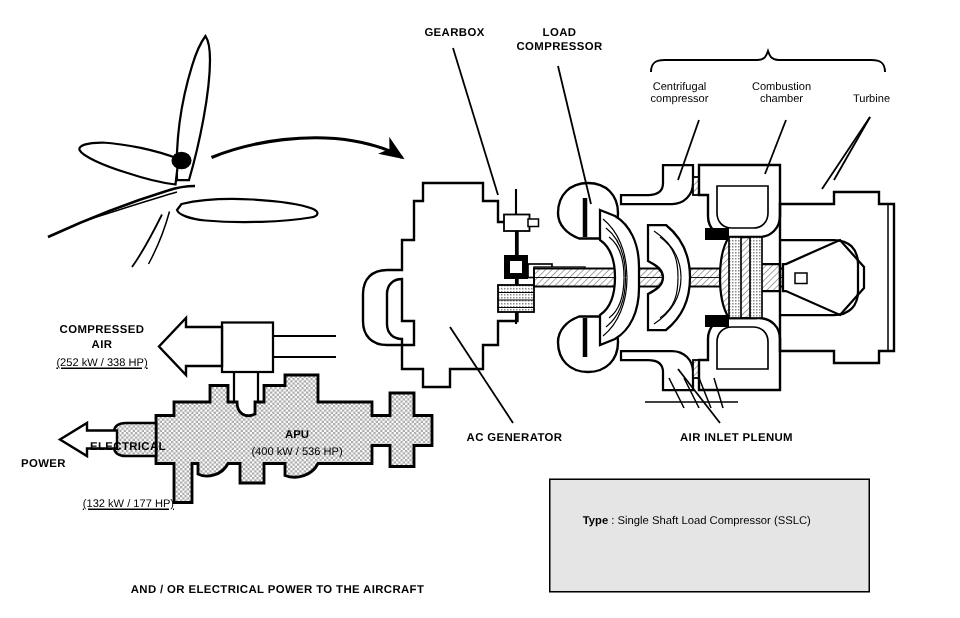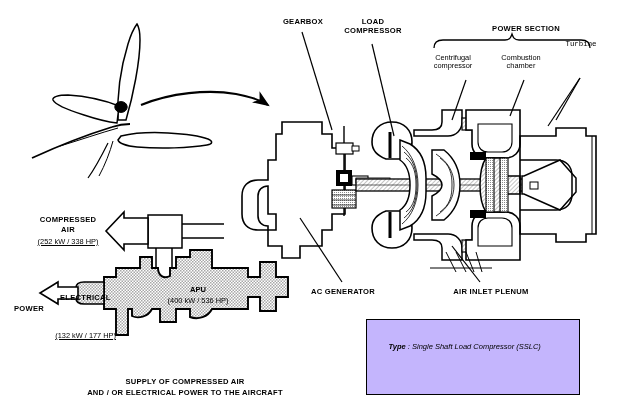--- a/index.html
+++ b/index.html
@@ -49,24 +49,23 @@
     text-align: center;
     text-decoration: underline;
   }
   .spec-box {
     position: absolute;
     left: 366px;
     top: 319px;
     width: 214px;
     height: 76px;
     border: 1.3px solid #000;
-    background: #c4b5fd;
+    background: #e5e5e5;
     box-sizing: border-box;
     padding: 7px 0 0 9px;
-    font-style: italic;
   }
   .spec-line {
     font-size: 7.5px;
     line-height: 13.2px;
     white-space: pre;
   }
   .spec-line b { font-weight: bold; }
   .apu-label {
     position: absolute;
     text-align: center;
@@ -277,46 +276,44 @@
       <path d="M434,48 C434,42 437,40 443,40 L505,40 C510,40 511,37 512,34
                C513,37 514,40 519,40 L581,40 C587,40 590,42 590,48" fill="none" stroke="#000" stroke-width="1.3"></path>
     </g>
   </svg>
 
   <div class="lbl cap-bold" style="left:268px; top:18px; width:70px;">GEARBOX</div>
 
   <div class="lbl cap-bold" style="left:330px; top:18px; width:86px;">LOAD
 COMPRESSOR</div>
 
-  <div class="lbl cap-bold" style="left:462px; top:25px; width:128px;">POWER SECTION</div>
 
   <div class="lbl cap-plain" style="left:420px; top:54px; width:66px;">Centrifugal
 compressor</div>
 
   <div class="lbl cap-plain" style="left:488px; top:54px; width:66px;">Combustion
 chamber</div>
 
-  <div class="lbl cap-plain" style="left:556px; top:40px; width:50px;font-family:Liberation Mono, monospace;">Turbine</div>
+  <div class="lbl cap-plain" style="left:556px; top:62px; width:50px;">Turbine</div>
 
   <div class="lbl cap-bold" style="left:300px; top:288px; width:86px;">AC GENERATOR</div>
 
   <div class="lbl cap-bold" style="left:440px; top:288px; width:102px;">AIR INLET PLENUM</div>
 
   <div class="lbl cap-bold" style="left:24px; top:216px; width:88px;">COMPRESSED</div>
   <div class="lbl cap-bold" style="left:24px; top:226px; width:88px;">AIR</div>
   <div class="lbl val-plain" style="left:14px; top:238px; width:108px;">(252 kW / 338 HP)</div>
 
   <div class="lbl cap-bold" style="left:14px; top:294px; width:82px; text-align:left;margin-left:46px;">ELECTRICAL</div>
   <div class="lbl cap-bold" style="left:14px; top:305px; width:82px; text-align:left;">POWER</div>
   <div class="lbl val-plain" style="left:8px; top:332px; width:108px;text-align:right;">(132 kW / 177 HP)</div>
 
   <div class="apu-label" style="left:158px; top:285px; width:80px;">APU</div>
   <div class="apu-label apu-sub" style="left:148px; top:296px; width:100px;">(400 kW / 536 HP)</div>
 
-  <div class="lbl cap-bold" style="left:60px; top:378px; width:250px;">SUPPLY OF COMPRESSED AIR</div>
   <div class="lbl cap-bold" style="left:36px; top:389px; width:298px;">AND / OR ELECTRICAL POWER TO THE AIRCRAFT</div>
 
   <div class="spec-box">
     <div class="spec-line">
       <b>Type</b><span> : </span><span>Single Shaft Load Compressor (SSLC)</span>
     </div>
     <div class="spec-line">
       
     </div>
 

